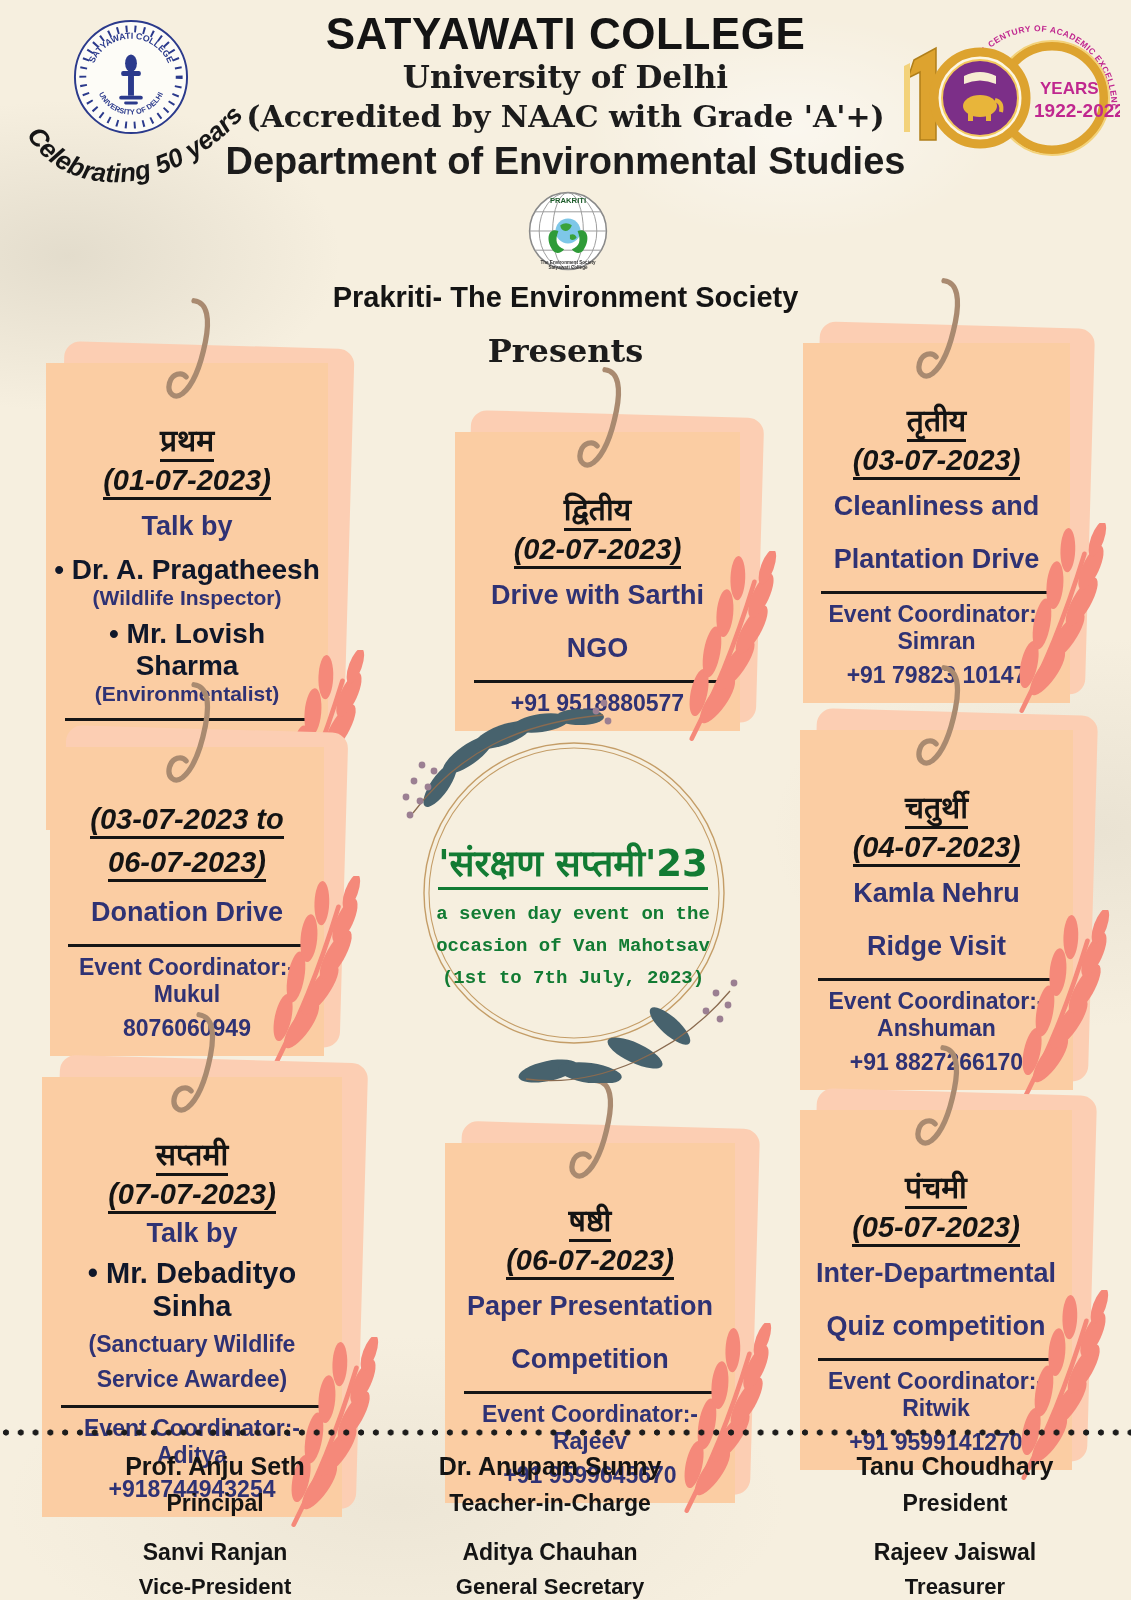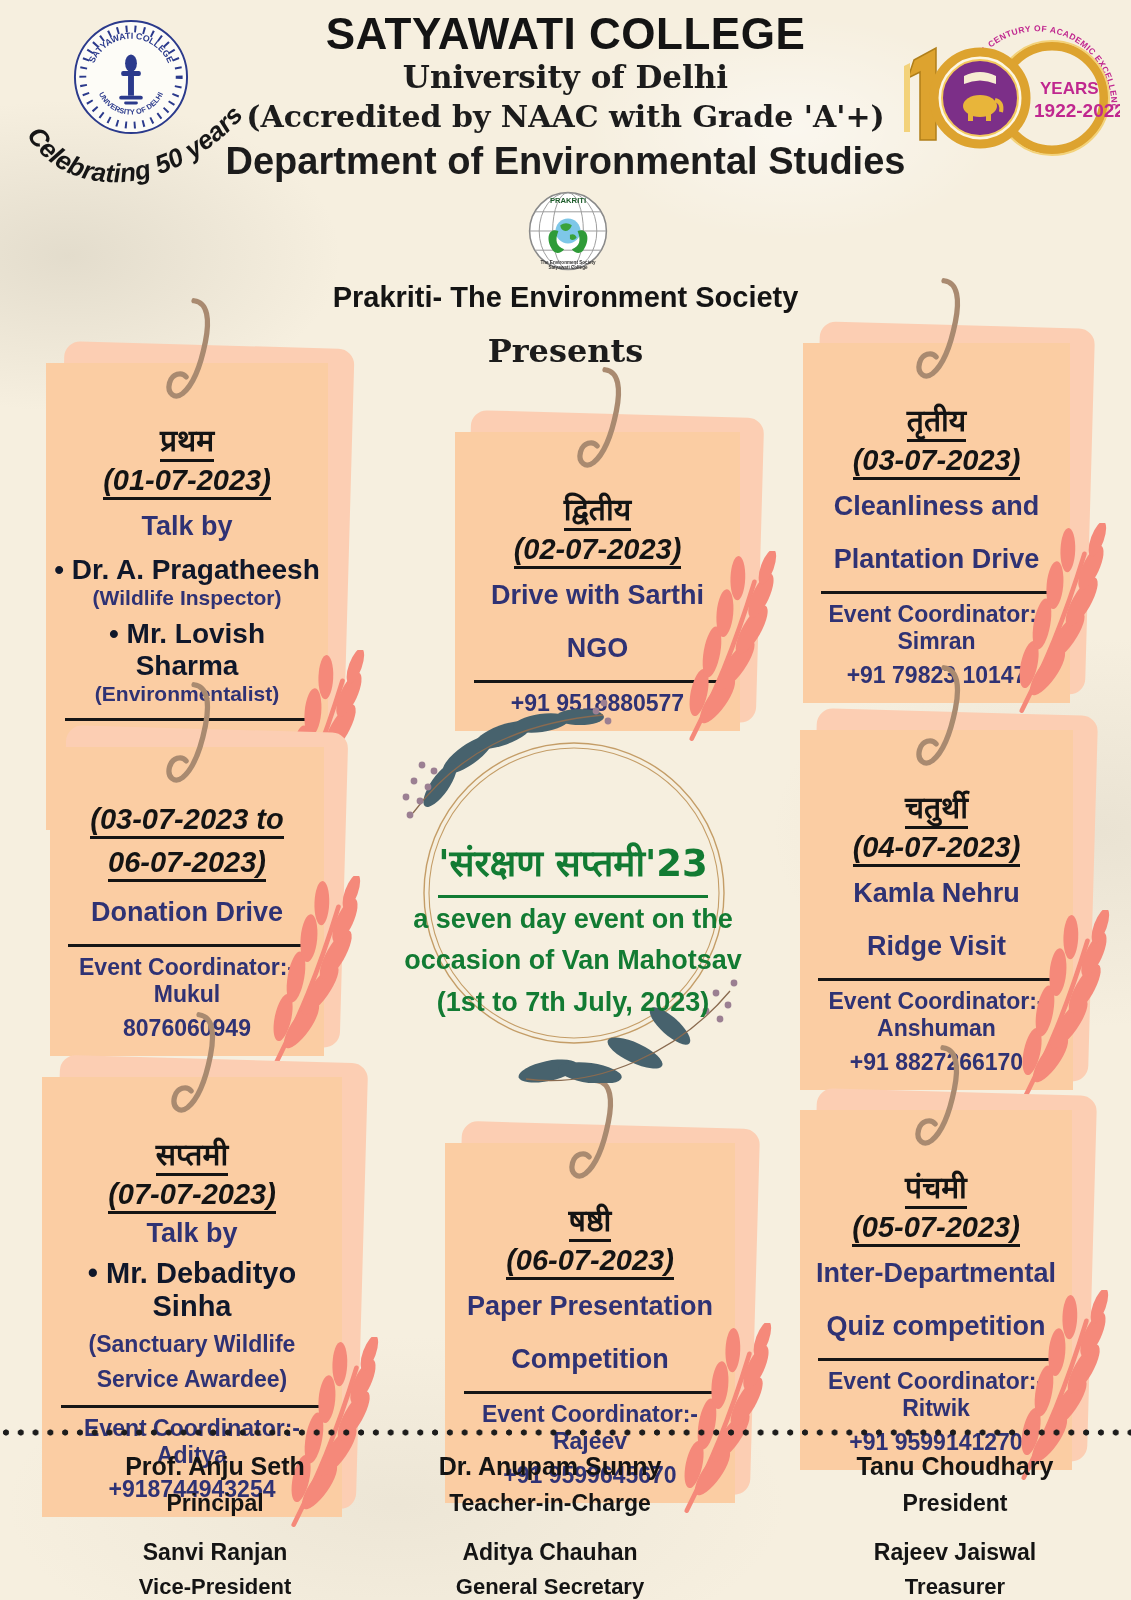--- a/index.html
+++ b/index.html
@@ -36,22 +36,22 @@
   .speaker::before{content:"•  ";}
   .role{font-size:21px;font-weight:bold;color:#2f3274;}
   .hr{height:3px;background:#161616;width:92%;margin:12px auto 7px;}
   .coord{font-size:23px;font-weight:bold;color:#2f3274;}
   .phone{font-size:23px;font-weight:bold;color:#2f3274;margin-top:7px;}
   .leaf{position:absolute;right:-44px;bottom:-20px;width:120px;height:200px;}
   
   .wreath{position:absolute;left:398px;top:693px;width:350px;height:390px;}
   .event-block{position:absolute;left:388px;top:836px;width:370px;text-align:center;color:#127b33;}
   .event-title{font-size:37px;font-weight:bold;font-family:"DejaVu Sans",sans-serif;}
-  .event-title span{border-bottom:3px solid #127b33;padding-bottom:10px;text-align:right;}
-  .event-line{font-family:Liberation Sans, sans-serif;font-weight:bold;font-size:27px;margin-top:9px;line-height:1.2;text-align:center;}
+  .event-title span{border-bottom:3px solid #127b33;padding-bottom:2px;text-align:right;}
+  .event-line{font-family:Liberation Mono, monospace;font-weight:bold;font-size:19px;margin-top:9px;line-height:1.2;text-align:center;}
   .event-line.l1{margin-top:16px;}
   
   .dots{position:absolute;left:0;right:0;top:1428px;height:9px;
     background-image:radial-gradient(circle at 6px 4.5px, #1d1d1d 2.7px, transparent 3.4px);
     background-size:14.8px 9px;background-repeat:repeat-x;}
   .fcol{position:absolute;top:1452px;text-align:center;color:#141414;}
   .f-name{font-size:25px;font-weight:bold;}
   .f-role{font-size:23px;font-weight:bold;margin-top:9px;}
   .f-name2{font-size:23px;font-weight:bold;margin-top:22px;}
   .f-role2{font-size:22px;font-weight:bold;margin-top:8px;}

